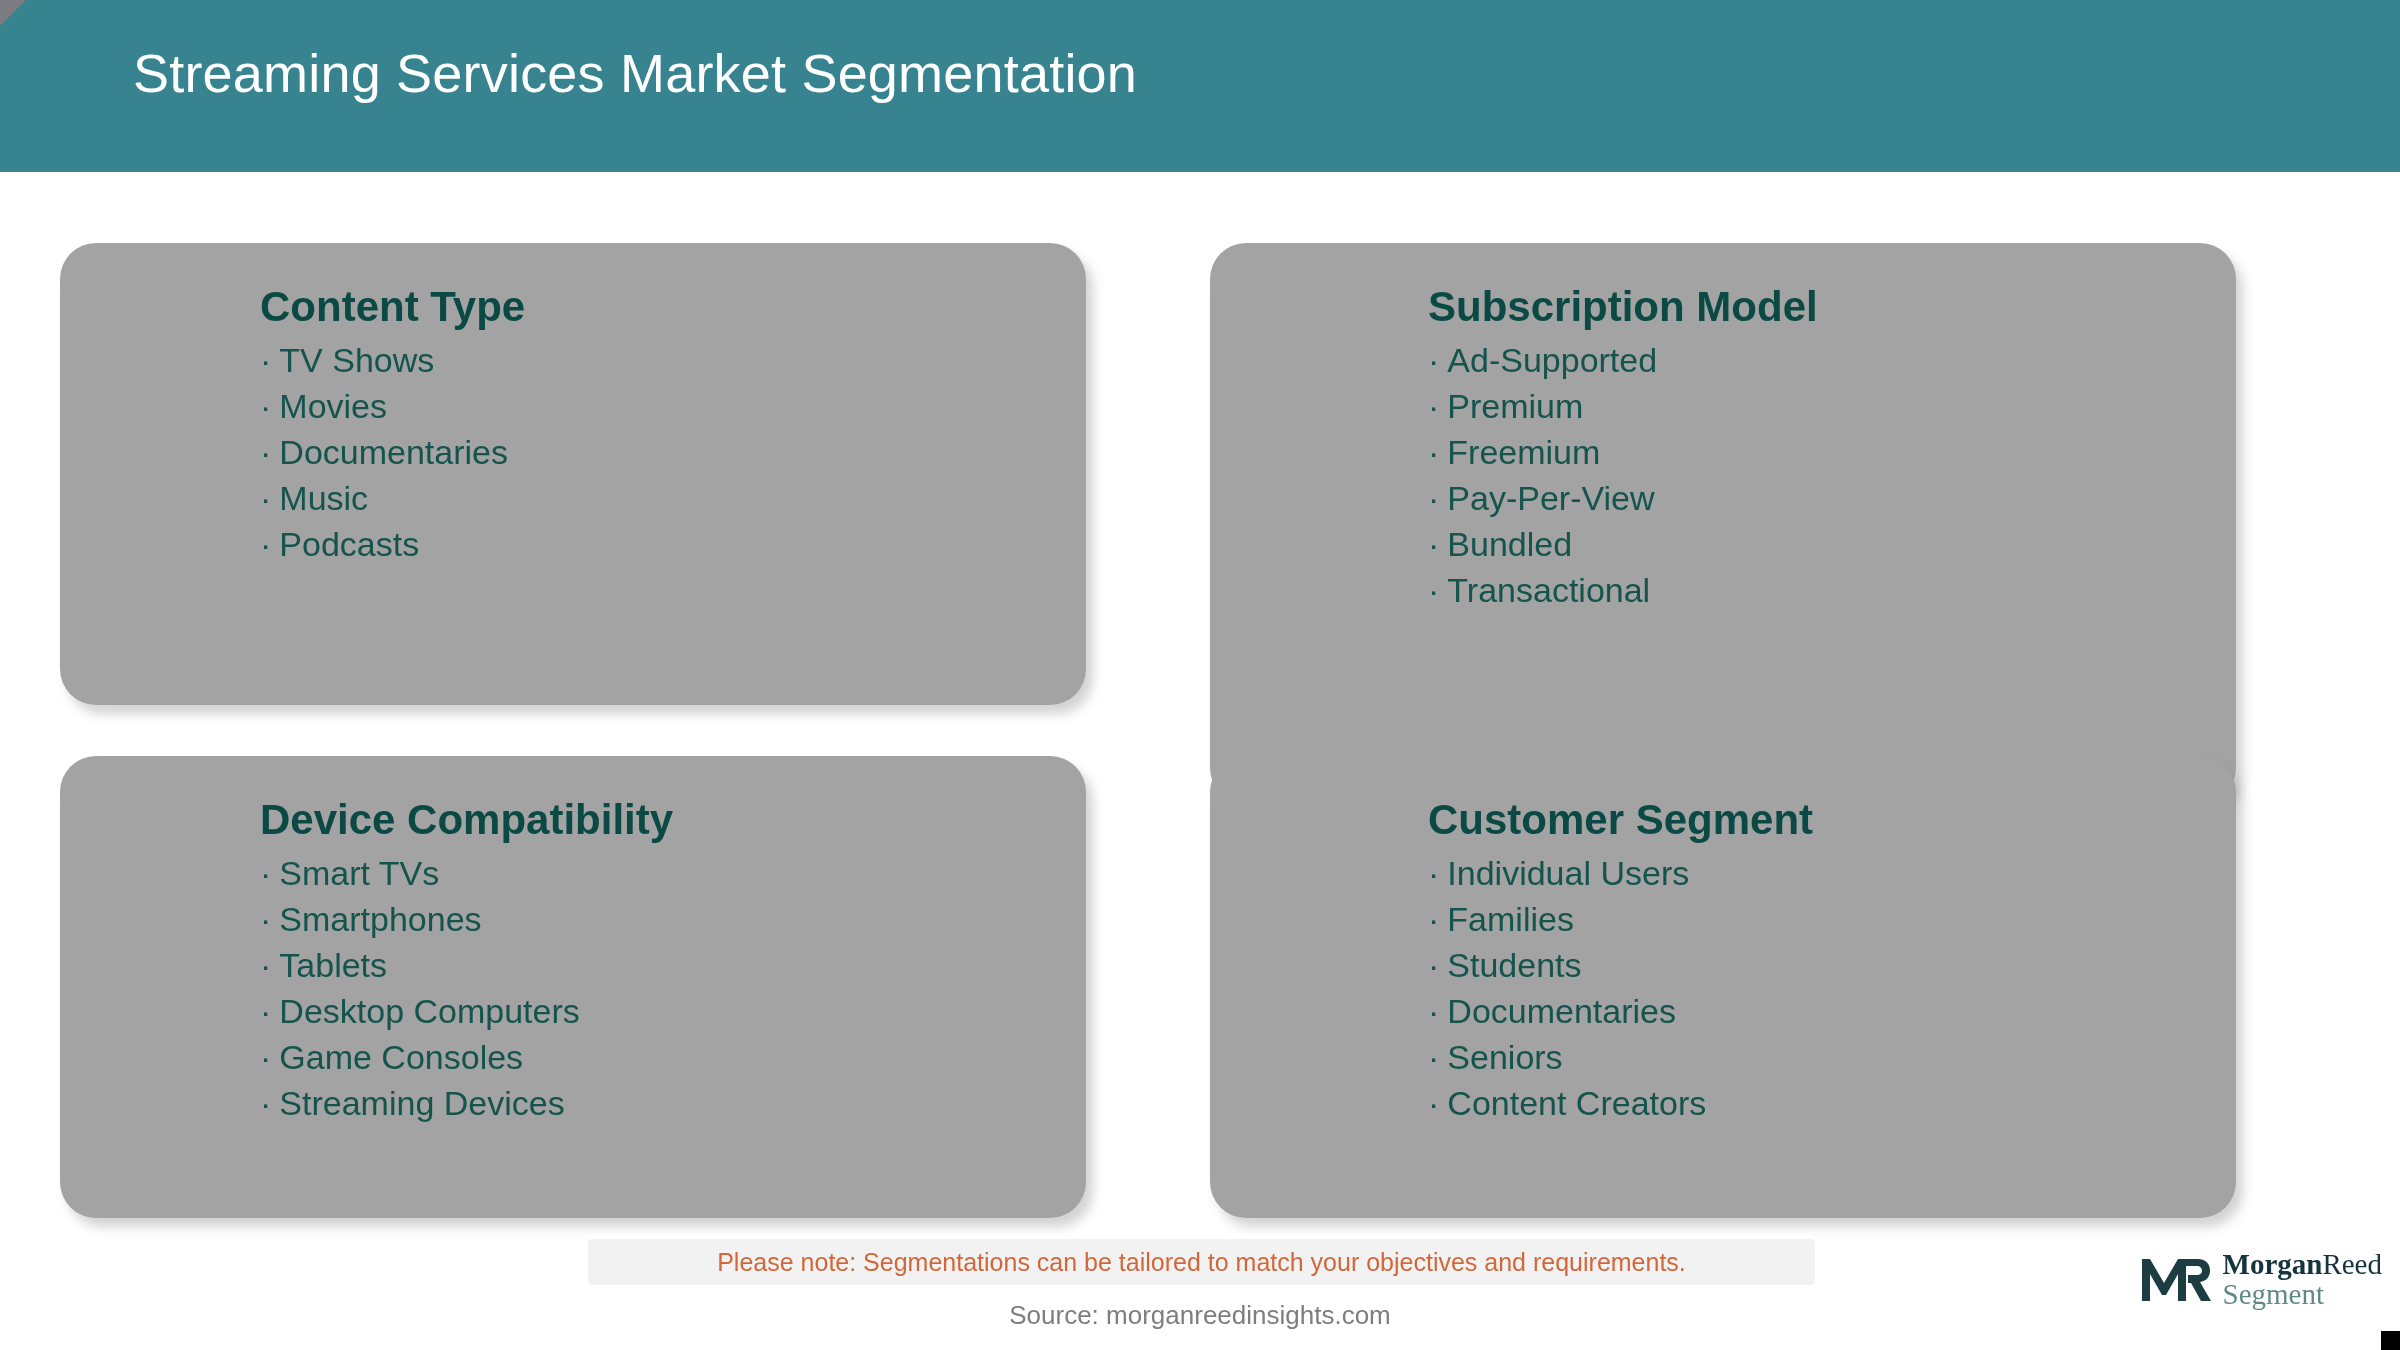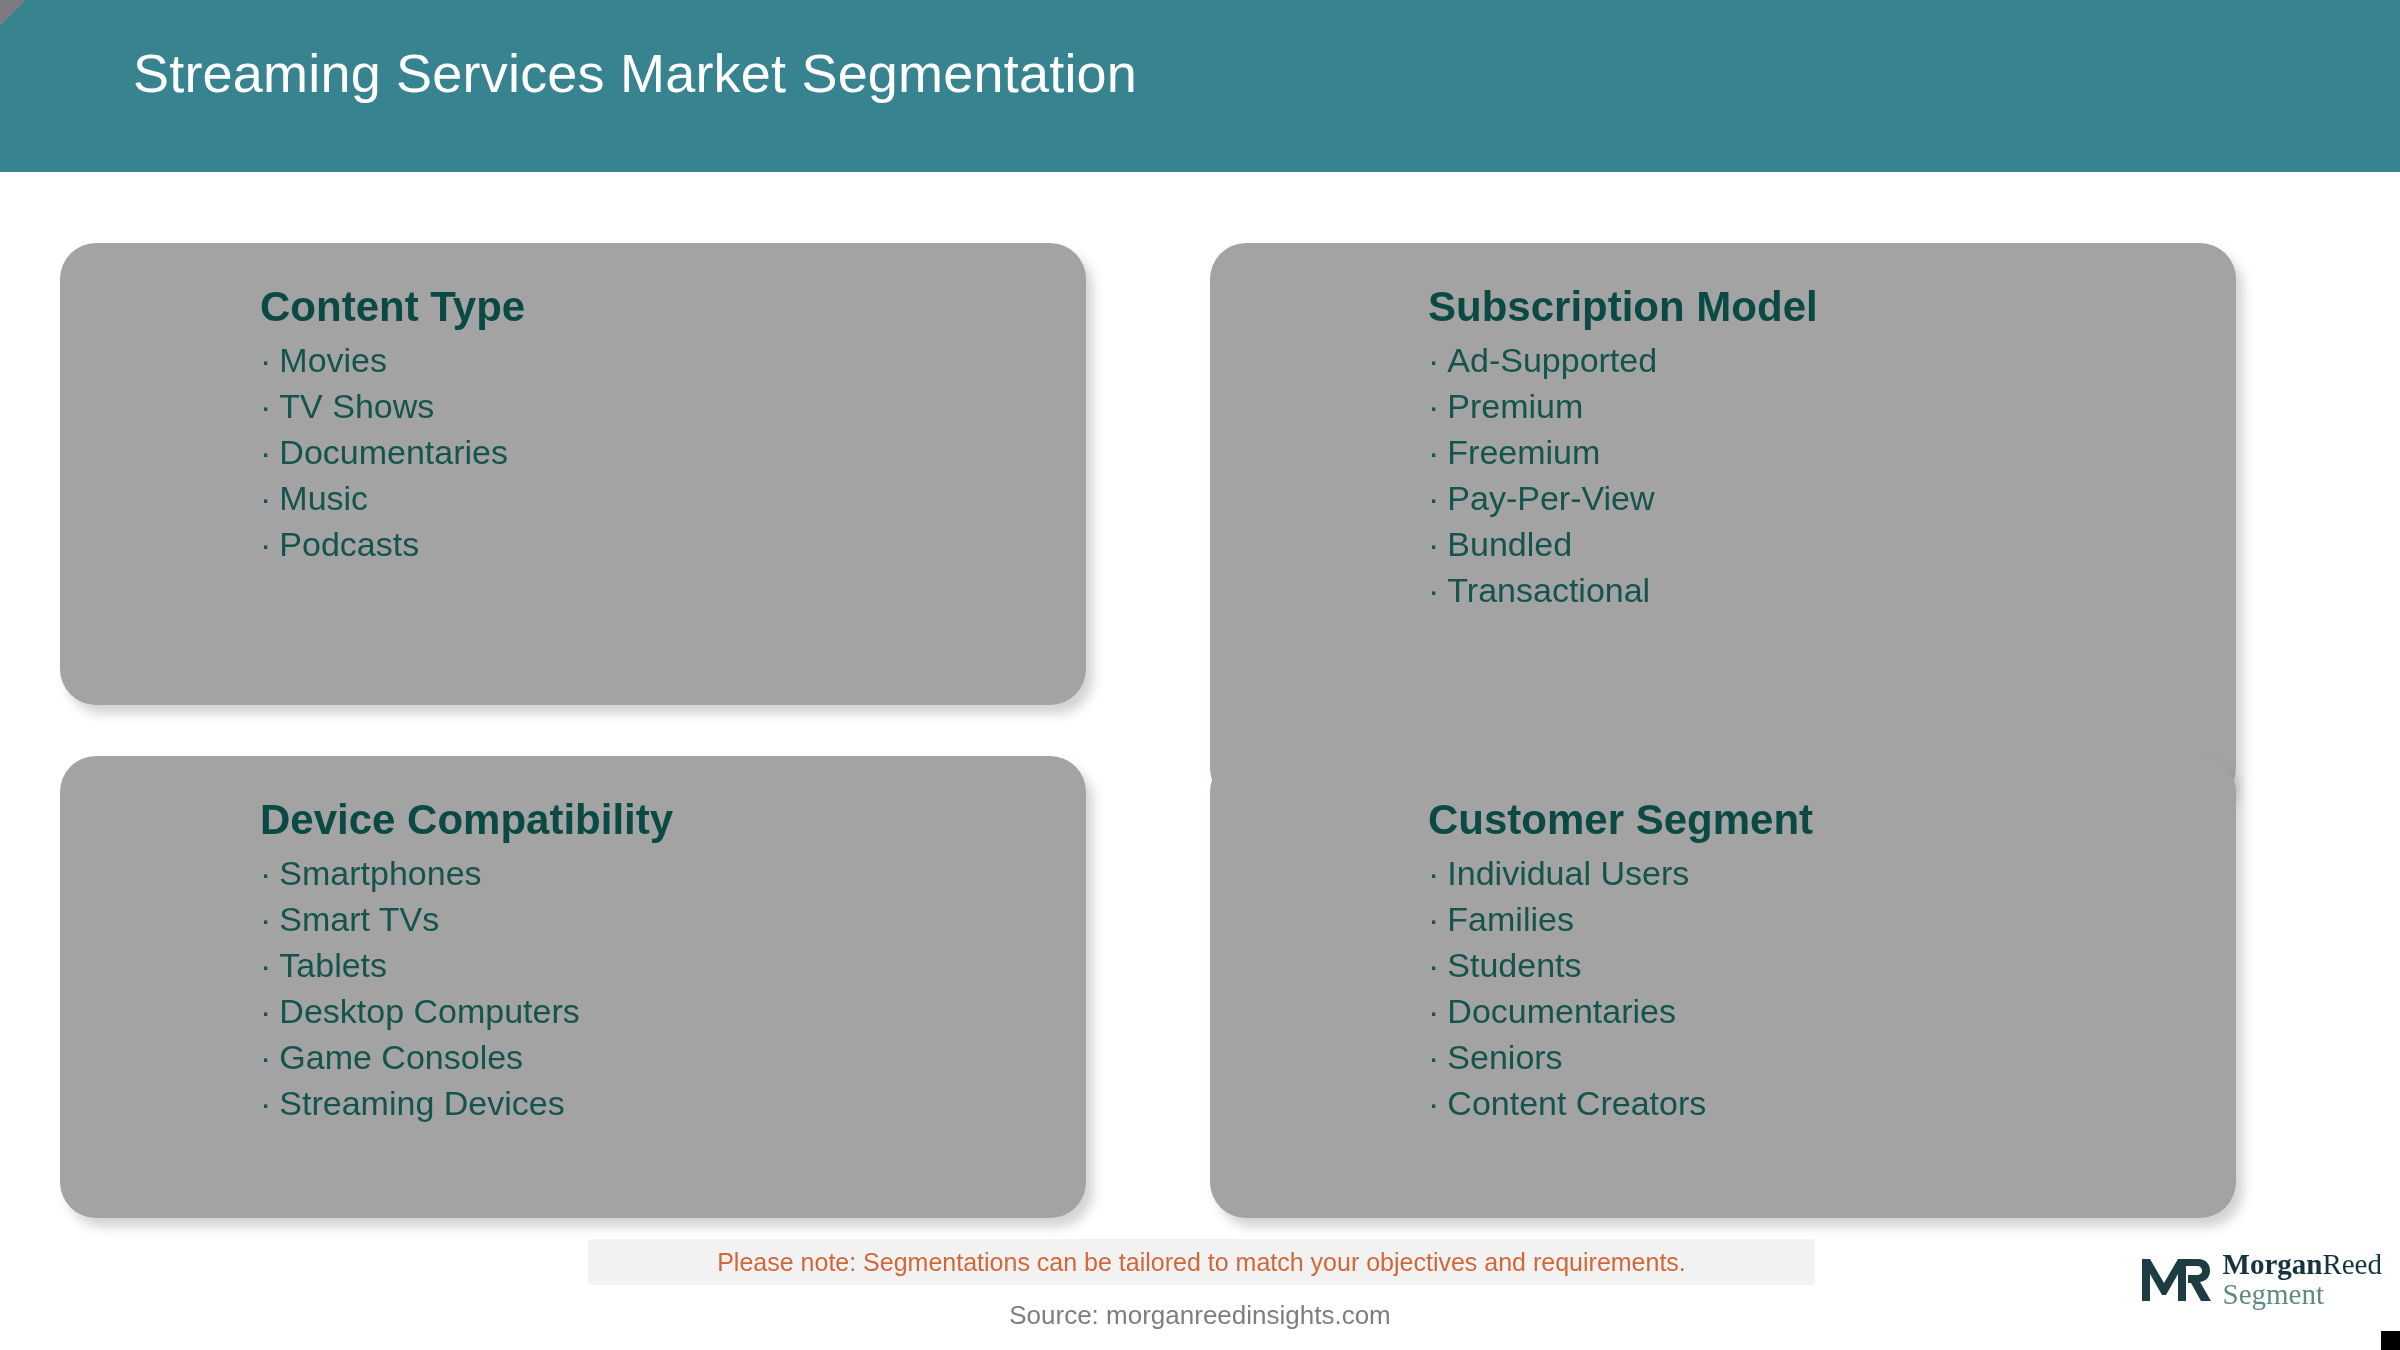--- a/index.html
+++ b/index.html
@@ -184,22 +184,22 @@
 <div class="header-band">
   <div class="header-title">Streaming Services Market Segmentation</div>
 </div>
 
 <div class="cards">
 
   <div class="card c0">
     <div class="card-inner">
       <h2 class="card-title">Content Type</h2>
       <ul class="card-list">
+        <li><span class="bullet">·</span><span>TV Shows</span></li>
         <li><span class="bullet">·</span><span>Movies</span></li>
-        <li><span class="bullet">·</span><span>TV Shows</span></li>
         <li><span class="bullet">·</span><span>Documentaries</span></li>
         <li><span class="bullet">·</span><span>Music</span></li>
         <li><span class="bullet">·</span><span>Podcasts</span></li>
       </ul>
     </div>
   </div>
 
   <div class="card c1">
     <div class="card-inner">
       <h2 class="card-title">Subscription Model</h2>
@@ -211,22 +211,22 @@
         <li><span class="bullet">·</span><span>Bundled</span></li>
         <li><span class="bullet">·</span><span>Transactional</span></li>
       </ul>
     </div>
   </div>
 
   <div class="card c2">
     <div class="card-inner">
       <h2 class="card-title">Device Compatibility</h2>
       <ul class="card-list">
+        <li><span class="bullet">·</span><span>Smart TVs</span></li>
         <li><span class="bullet">·</span><span>Smartphones</span></li>
-        <li><span class="bullet">·</span><span>Smart TVs</span></li>
         <li><span class="bullet">·</span><span>Tablets</span></li>
         <li><span class="bullet">·</span><span>Desktop Computers</span></li>
         <li><span class="bullet">·</span><span>Game Consoles</span></li>
         <li><span class="bullet">·</span><span>Streaming Devices</span></li>
       </ul>
     </div>
   </div>
 
   <div class="card c3">
     <div class="card-inner">

